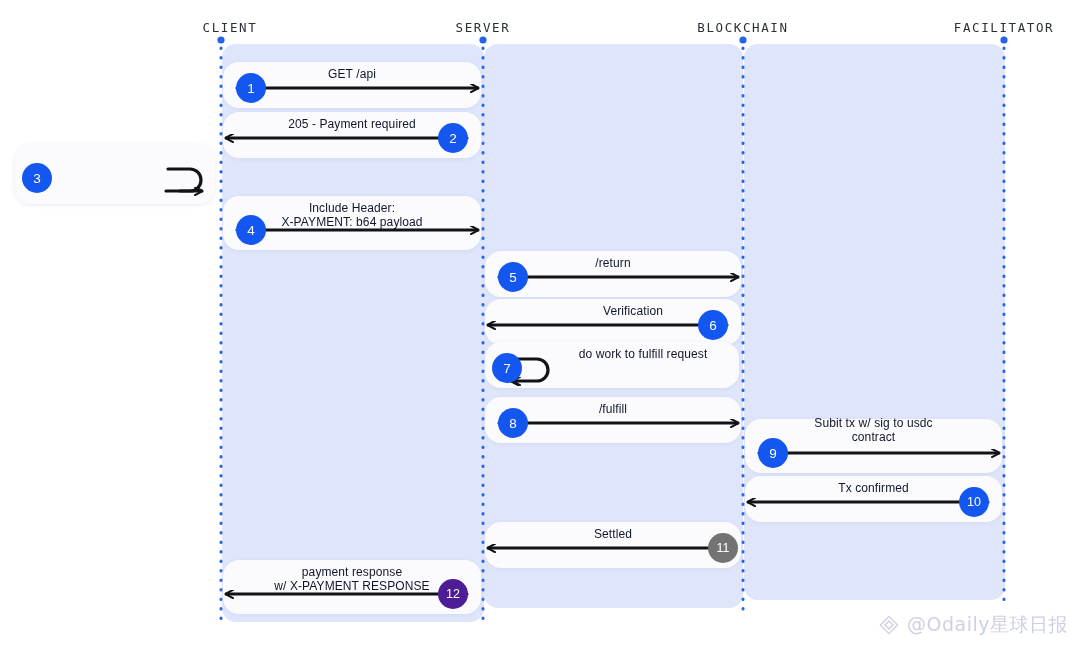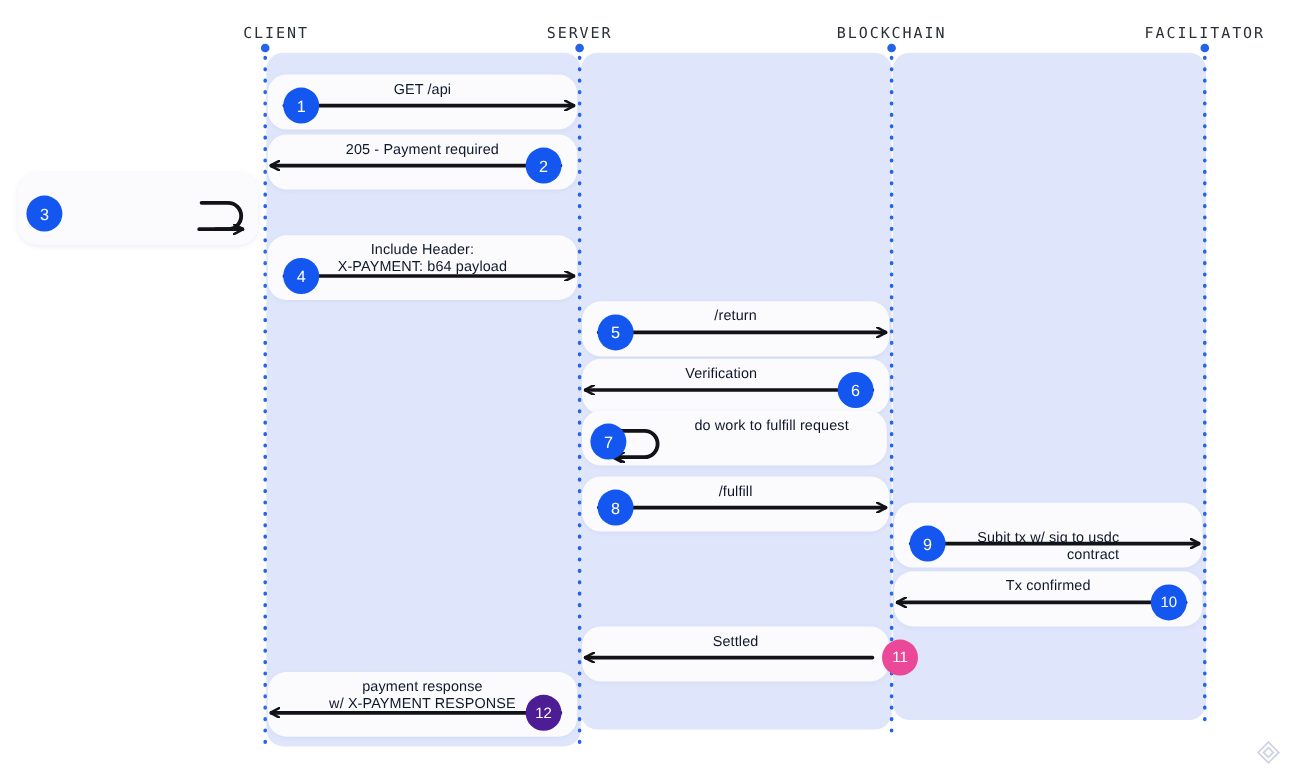--- a/index.html
+++ b/index.html
@@ -141,39 +141,40 @@
       <div class="msg-label" style="left: 352px; top: 68px;">GET /api</div>
       <div class="badge" style="left: 251px; top: 88px; background: rgb(19, 86, 240);">1</div>
       <div class="msg-label" style="left: 352px; top: 118px;">205 - Payment required</div>
       <div class="badge" style="left: 453px; top: 138px; background: rgb(19, 86, 240);">2</div>
       <div class="badge" style="left: 37px; top: 178px; background: rgb(19, 86, 240);">3</div>
       <div class="msg-label" style="left: 352px; top: 202px;">Include Header:
 X-PAYMENT: b64 payload</div>
       <div class="badge" style="left: 251px; top: 230px; background: rgb(19, 86, 240);">4</div>
       <div class="msg-label" style="left: 613px; top: 257px;">/return</div>
       <div class="badge" style="left: 513px; top: 277px; background: rgb(19, 86, 240);">5</div>
-      <div class="msg-label" style="left: 601px; top: 305px;">Verification</div>
+      <div class="msg-label" style="left: 633px; top: 305px;">Verification</div>
       <div class="badge" style="left: 713px; top: 325px; background: rgb(19, 86, 240);">6</div>
       <div class="msg-label" style="left: 643px; top: 348px; transform: translateX(-50%);">do work to fulfill request</div>
       <div class="badge" style="left: 507px; top: 368px; background: rgb(19, 86, 240);">7</div>
       <div class="msg-label" style="left: 613px; top: 403px;">/fulfill</div>
       <div class="badge" style="left: 513px; top: 423px; background: rgb(19, 86, 240);">8</div>
-      <div class="msg-label" style="left: 873.5px; top: 442px; text-align: right;">Subit tx w/ sig to usdc
+      <div class="msg-label" style="left: 873.5px; top: 417px;">Subit tx w/ sig to usdc
 contract</div>
       <div class="badge" style="left: 773px; top: 453px; background: rgb(19, 86, 240);">9</div>
       <div class="msg-label" style="left: 873.5px; top: 482px;">Tx confirmed</div>
       <div class="badge wide" style="left: 974px; top: 502px; background: rgb(19, 86, 240);">10</div>
       <div class="msg-label" style="left: 613px; top: 528px;">Settled</div>
-      <div class="badge wide" style="left: 750px; top: 548px; background: #ec4899;">11</div>
+      <div class="badge wide" style="left: 723px; top: 548px; background: #737373;">11</div>
       <div class="msg-label" style="left: 352px; top: 566px;">payment response
 w/ X-PAYMENT RESPONSE</div>
       <div class="badge wide" style="left: 453px; top: 594px; background: #4c1d95;">12</div>
     </div>
 
   <div class="watermark">
     <svg class="wm-logo" viewBox="0 0 24 24">
       <g fill="none" stroke="#c9cfe4" stroke-width="1.5">
         <path d="M12 2.6 L21.4 12 L12 21.4 L2.6 12 Z"></path>
         <path d="M12 7.6 L16.4 12 L12 16.4 L7.6 12 Z"></path>
       </g>
     </svg>
+    <span>@Odaily星球日报</span>
   </div>
 </div>
 
 </body></html>

